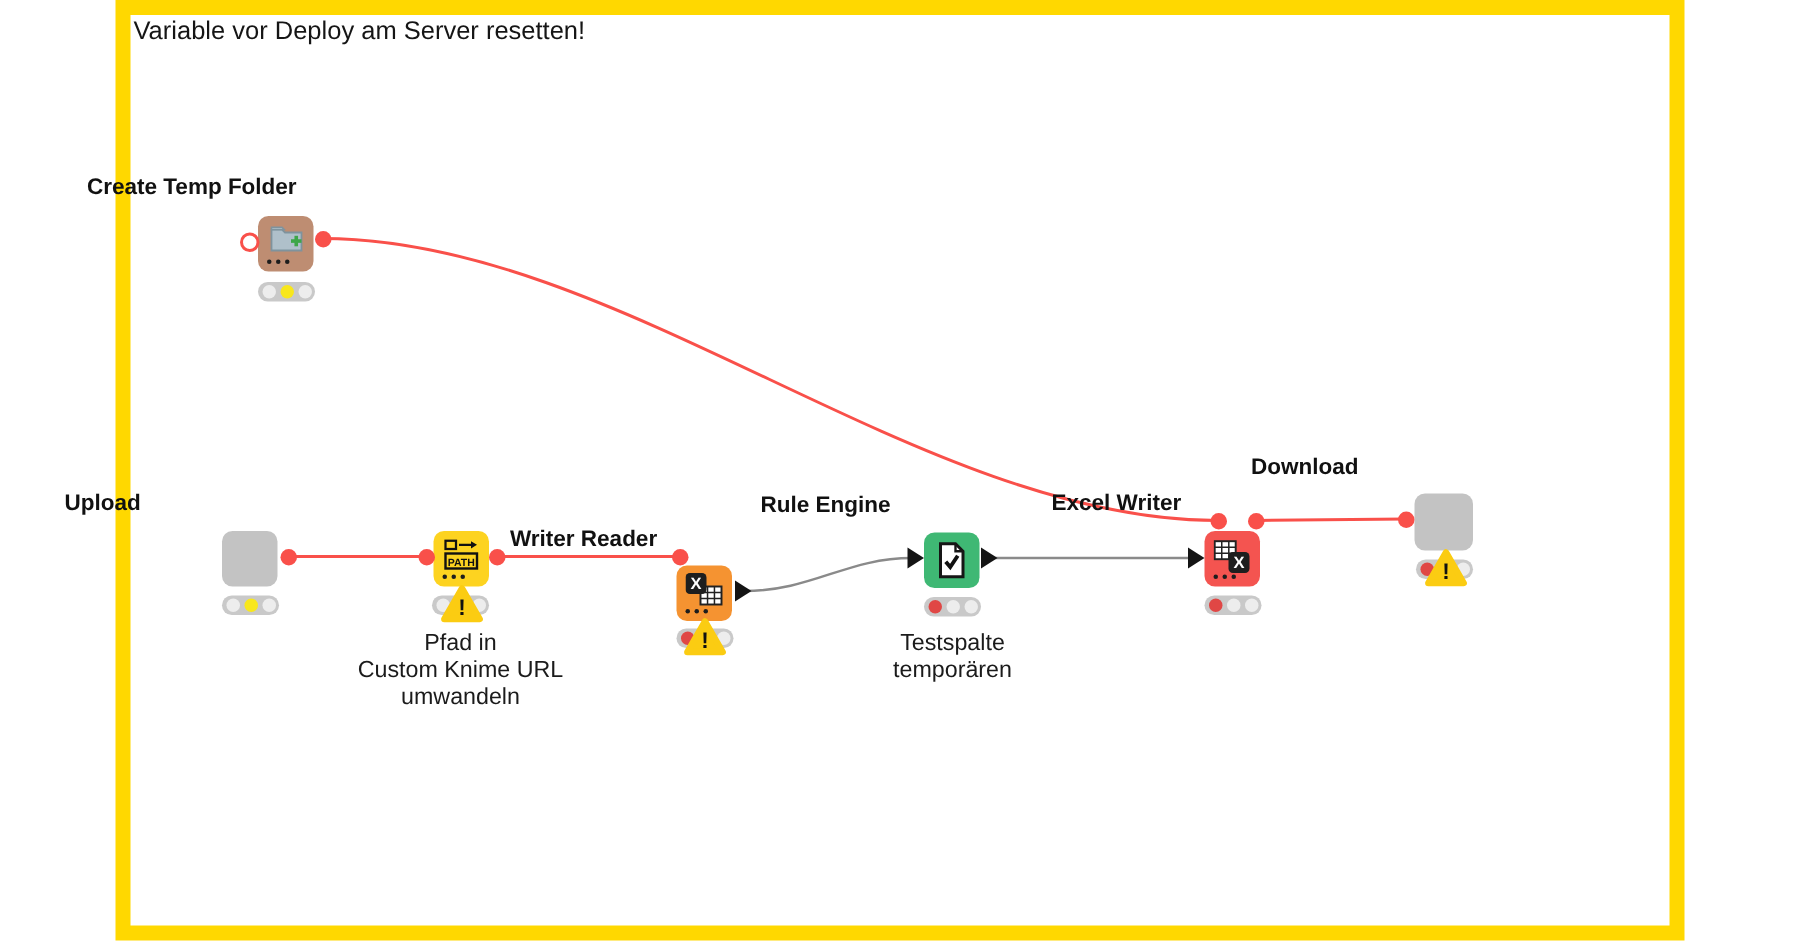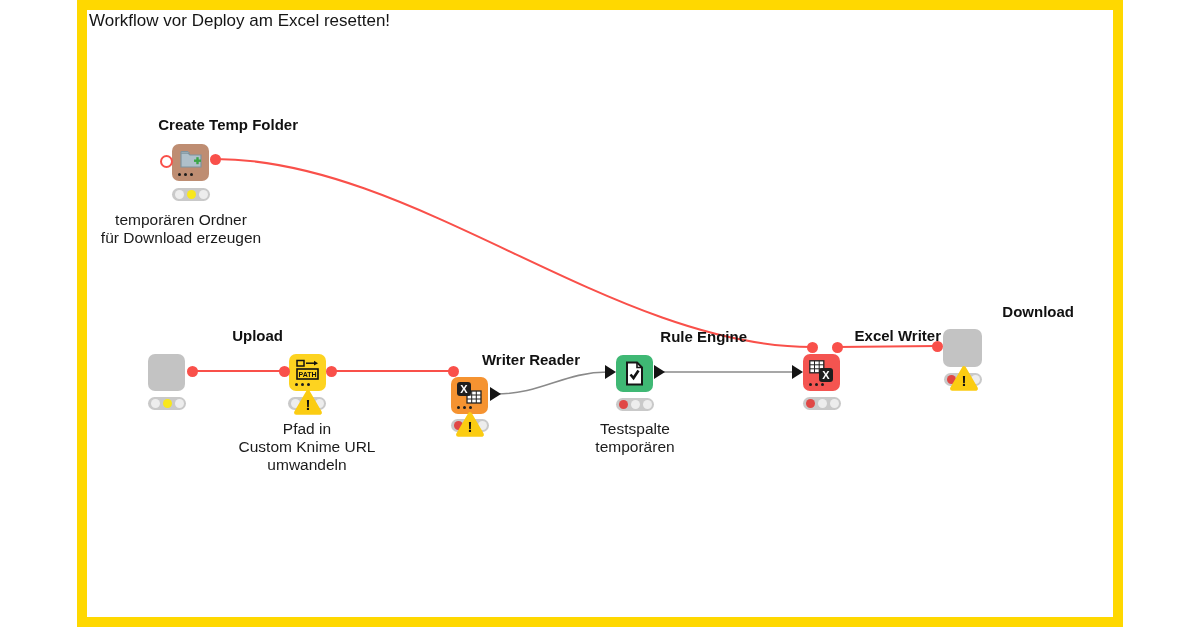--- a/index.html
+++ b/index.html
@@ -17,21 +17,21 @@
   svg.wires path{fill:none;}
   .wire-red{stroke-width:2px;}
   .wire-gray{stroke-width:1.6px;}
 
   
   .sq{position:absolute;width:37px;height:37px;border-radius:7px;z-index:2;}
   .sq .dots{position:absolute;left:6px;bottom:5px;display:flex;gap:2.6px;}
   .sq .dots i{width:3.2px;height:3.2px;border-radius:50%;background:#1d1d1d;display:block;}
 
   
-  .nlabel{position:absolute;width:240px;text-align:right;font-size:15px;font-weight:bold;
+  .nlabel{position:absolute;width:240px;text-align:left;font-size:15px;font-weight:bold;
           color:#111;line-height:17.5px;white-space:pre-line;z-index:4;}
   .ncomment{position:absolute;width:240px;text-align:center;font-size:15.5px;color:#1b1b1b;
             line-height:18px;white-space:pre-line;z-index:4;}
 
   
   .traffic{position:absolute;width:38px;height:13px;border-radius:7px;background:#C9C9C9;
            display:flex;align-items:center;justify-content:center;gap:3px;z-index:3;}
   .traffic .light{width:9px;height:9px;border-radius:50%;display:block;}
   .light[data-state="off"]{background:#EDEDED;}
   .light[data-state="yellow"]{background:#F8E71C;}
@@ -47,21 +47,21 @@
   .warn{position:absolute;z-index:6;}
 
   .icon{position:absolute;z-index:3;}
 </style>
 </head>
 <body>
 
 <div id="canvas">
 
   <div class="wf-annotation" style="border-color: rgb(255, 216, 0);">
-    <div class="wf-annotation-text">Workflow vor Deploy am Excel resetten!</div>
+    <div class="wf-annotation-text">Variable vor Deploy am Server resetten!</div>
   </div>
 
   <svg class="wires">
     <path class="wire-red" d="M215 159 C414 159 612 347 812 347" stroke="#F9504A"></path>
     <path class="wire-red" d="M192 371 H284" stroke="#F9504A"></path>
     <path class="wire-red" d="M331 371 H453" stroke="#F9504A"></path>
     <path class="wire-red" d="M837 347 L937 346" stroke="#F9504A"></path>
     <path class="wire-gray" d="M496 394 C542 394 564 372 608 372" stroke="#8A8A8A"></path>
     <path class="wire-gray" d="M660 372 H795" stroke="#8A8A8A"></path>
   </svg>
@@ -80,22 +80,20 @@
         <i></i>
       </span>
   </div>
   <div class="port hollow" style="left:160px;top:155px"></div>
   <div class="port filled" style="left:209.5px;top:153.5px"></div>
   <div class="traffic" style="left:172px;top:188px">
     <span class="light" data-state="off"></span>
     <span class="light" data-state="yellow"></span>
     <span class="light" data-state="off"></span>
   </div>
-  <div class="ncomment" style="left:61px;top:211px">temporären Ordner
-für Download erzeugen</div>
 
   <div class="nlabel" style="left:43px;top:327px">Upload</div>
   <div class="sq" style="left: 148px; top: 354px; background: rgb(195, 195, 195);"></div>
   <div class="port filled" style="left:186.5px;top:365.5px"></div>
   <div class="traffic" style="left:148px;top:397px">
     <span class="light" data-state="off"></span>
     <span class="light" data-state="yellow"></span>
     <span class="light" data-state="off"></span>
   </div>
 

